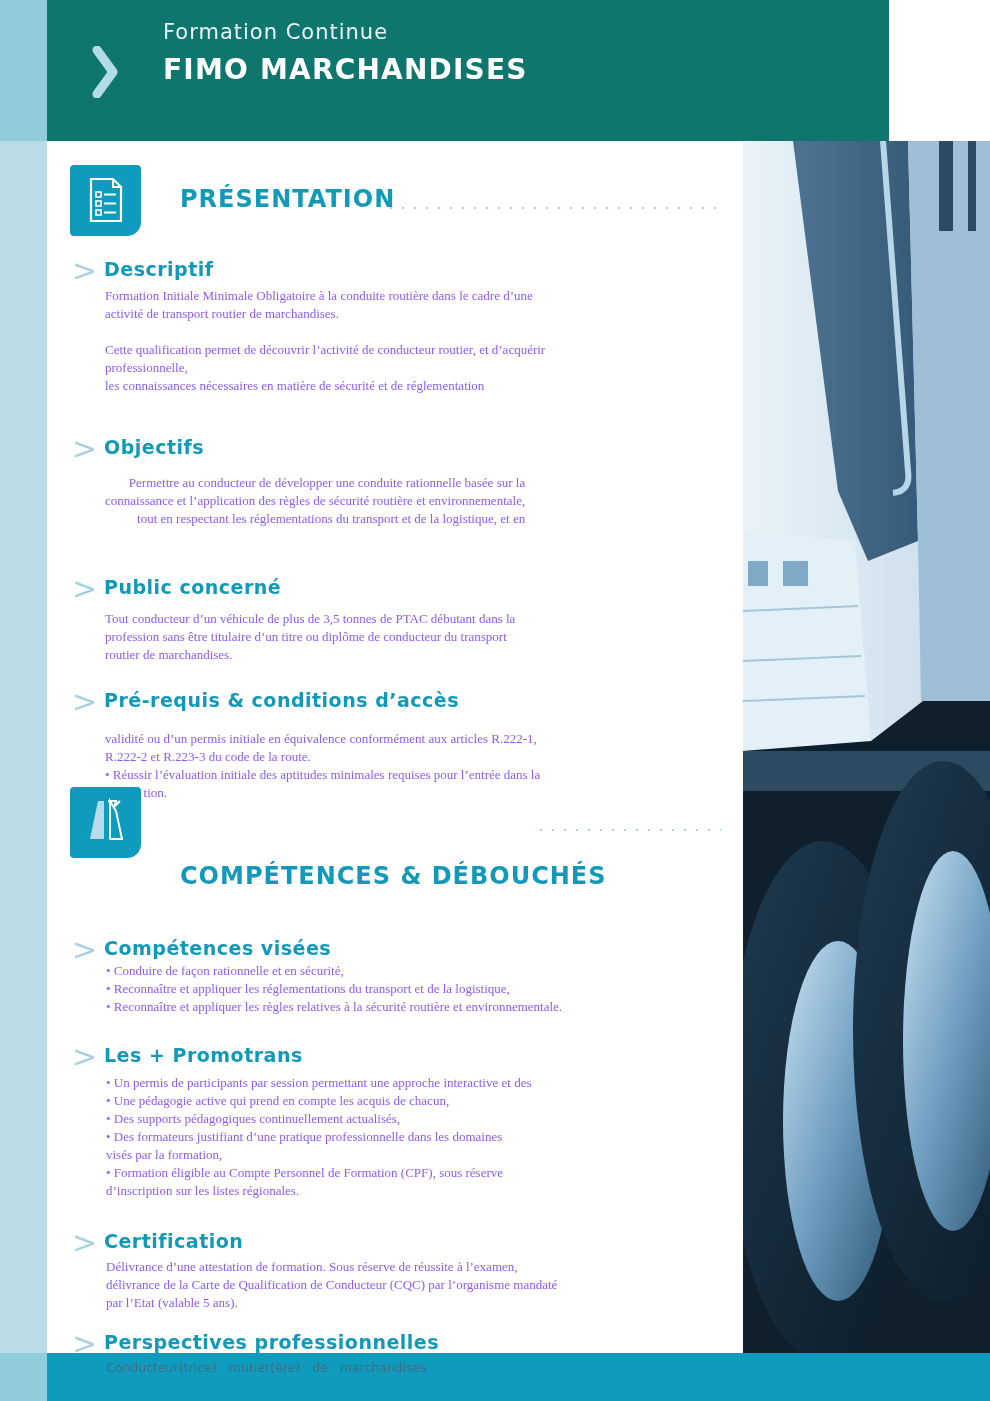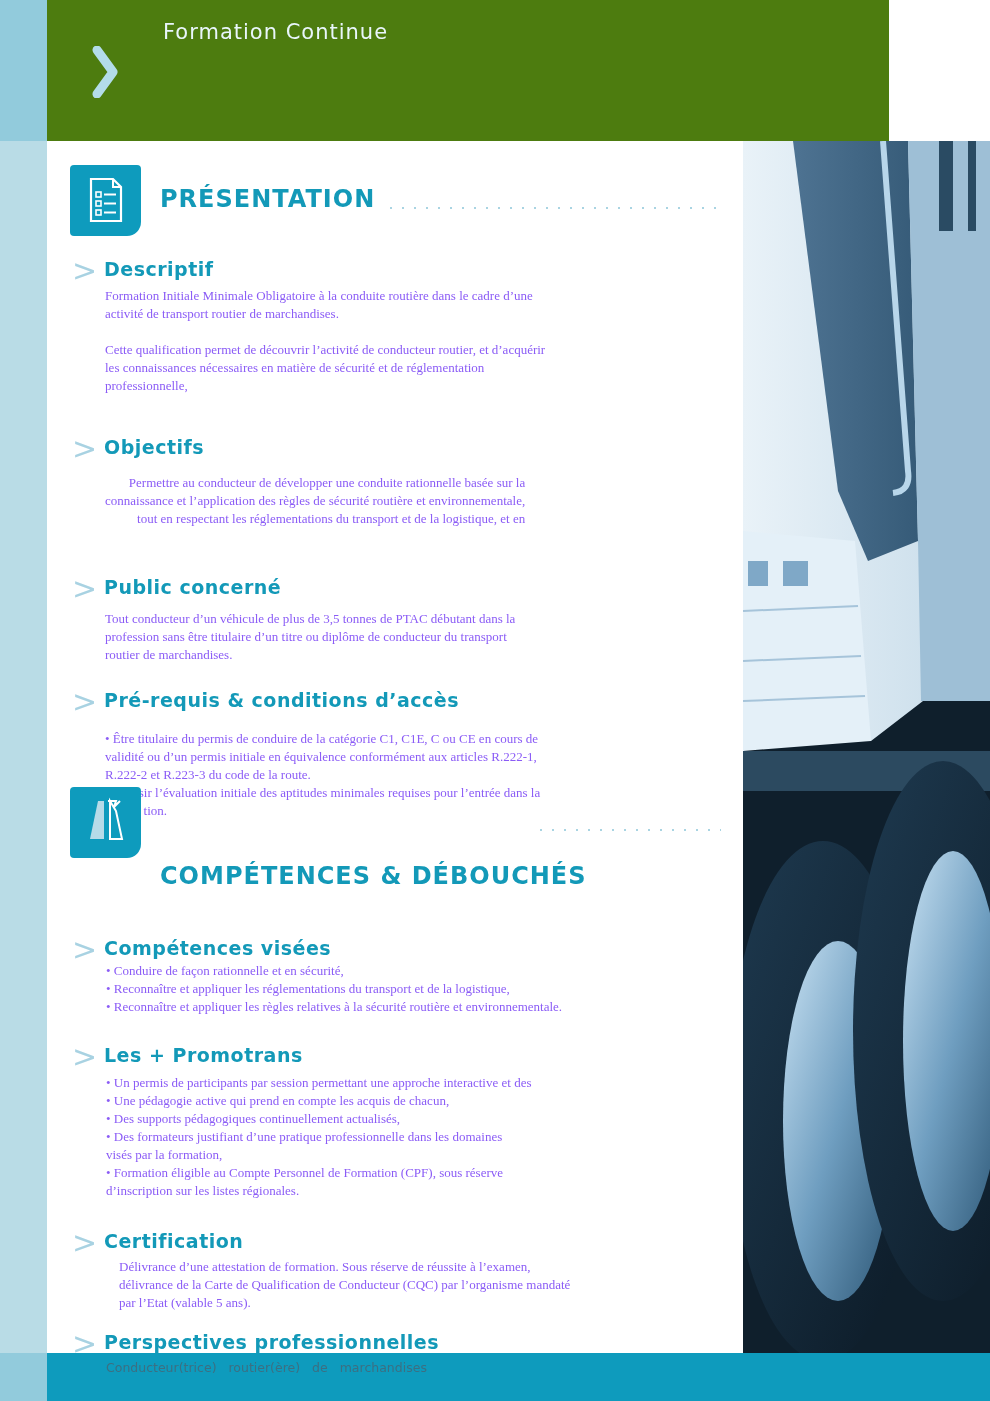--- a/index.html
+++ b/index.html
@@ -5,34 +5,34 @@
     * { box-sizing: border-box; margin: 0; padding: 0; }
     html, body { width: 990px; height: 1401px; overflow: hidden; background: #ffffff; }
     body { position: relative; font-family: "DejaVu Sans", sans-serif; color: #555; }
 
     
     .stripe-top { position: absolute; left: 0; top: 0; width: 47px; height: 141px; background: #92cbdc; }
     .stripe-mid { position: absolute; left: 0; top: 141px; width: 47px; height: 1212px; background: #b9dce6; }
     .stripe-bot { position: absolute; left: 0; top: 1353px; width: 47px; height: 48px; background: #92cbdc; }
 
     
-    .header { position: absolute; left: 47px; top: 0; width: 842px; height: 141px; background: #4d7c0f; }
+    .header { position: absolute; left: 47px; top: 0; width: 842px; height: 141px; background: #0f766e; }
     .header-chevron { position: absolute; left: 44px; top: 46px; width: 28px; height: 52px; }
     .header-sub { position: absolute; left: 116px; top: 20px; font-size: 21px; color: #e9f6fb; letter-spacing: 1px; font-family: "DejaVu Sans", sans-serif; }
     .header-title { position: absolute; left: 116px; top: 53px; font-size: 28px; font-weight: bold; color: #ffffff; letter-spacing: 1.2px; }
 
     
     .photo { position: absolute; left: 743px; top: 141px; width: 247px; height: 1212px; overflow: hidden; background: #d8e8f3; }
 
     
     .footer { position: absolute; left: 47px; top: 1353px; width: 943px; height: 48px; background: #0e9bbd; }
 
     
     .sec-icon { position: absolute; left: 70px; width: 71px; height: 71px; background: #0e9bbd; border-radius: 4px 4px 14px 4px; }
-    .sec-title { position: absolute; left: 160px; font-size: 24px; font-weight: bold; color: #1399b8; letter-spacing: 1px; }
+    .sec-title { position: absolute; left: 180px; font-size: 24px; font-weight: bold; color: #1399b8; letter-spacing: 1px; }
     .dots { position: absolute; height: 4px; background-image: radial-gradient(circle, #a9d4e2 1.2px, transparent 1.4px); background-size: 12px 4px; background-repeat: repeat-x; }
 
     .sub { position: absolute; left: 72px; }
     .sub .gt { position: absolute; left: 0; top: -5px; font-size: 30px; color: #a8d2e2; font-weight: normal; font-family: "DejaVu Sans", sans-serif; }
     .sub .h { position: absolute; left: 32px; top: 0; font-size: 19px; font-weight: bold; color: #1399b8; white-space: nowrap; letter-spacing: 0.5px; }
 
     .para { position: absolute; left: 105px; font-family: Liberation Serif, serif; font-size: 13px; line-height: 18px; color: #8b5cf6; white-space: nowrap; }
     .para div { height: 18px; }
     .footer-text { position: absolute; left: 106px; top: 1360px; font-size: 12.5px; color: #3c6f82; white-space: nowrap; word-spacing: 8px; }
   </style>
@@ -41,20 +41,21 @@
 
 <div class="stripe-top"></div>
 <div class="stripe-mid"></div>
 <div class="stripe-bot"></div>
 
 <div class="header">
   <svg class="header-chevron" viewBox="0 0 28 52">
     <path d="M6 4 L22 26 L6 48" stroke="#b3dce9" stroke-width="9" fill="none" stroke-linecap="round" stroke-linejoin="round"></path>
   </svg>
   <div class="header-sub">Formation Continue</div>
+  <div class="header-title">FIMO MARCHANDISES</div>
 </div>
 
 <div class="photo">
   <svg width="247" height="1212" viewBox="0 0 247 1212">
     <defs>
       <linearGradient id="bg1" x1="0" y1="0" x2="1" y2="0">
         <stop offset="0" stop-color="#e9f2f8"></stop>
         <stop offset="1" stop-color="#c6dbe9"></stop>
       </linearGradient>
       <linearGradient id="tyre" x1="0" y1="0" x2="1" y2="1">
@@ -115,22 +116,22 @@
 
 <div class="sub" style="top:258px;">
   <span class="gt">&gt;</span>
   <span class="h">Descriptif</span>
 </div>
 <div class="para" style="top:287px;">
   <div>Formation  Initiale  Minimale  Obligatoire  à  la  conduite  routière  dans  le  cadre  d’une</div>
   <div>activité  de transport routier de marchandises.</div>
   <div></div>
   <div>Cette  qualification  permet  de  découvrir  l’activité  de  conducteur  routier,  et  d’acquérir</div>
+  <div>professionnelle,</div>
   <div>les connaissances  nécessaires  en  matière  de  sécurité  et  de  réglementation</div>
-  <div>professionnelle,</div>
 </div>
 
 <div class="sub" style="top:436px;">
   <span class="gt">&gt;</span>
   <span class="h">Objectifs</span>
 </div>
 <div class="para" style="top:474px;text-align:right;">
   <div>Permettre  au  conducteur  de  développer  une  conduite  rationnelle  basée  sur  la</div>
   <div>connaissance et  l’application  des  règles  de  sécurité  routière  et  environnementale,</div>
   <div>tout  en  respectant  les réglementations  du  transport  et  de  la  logistique,  et  en</div>
@@ -144,21 +145,20 @@
   <div>Tout  conducteur  d’un  véhicule  de  plus  de  3,5  tonnes  de  PTAC  débutant  dans  la</div>
   <div>profession sans  être  titulaire  d’un  titre  ou  diplôme  de  conducteur  du  transport</div>
   <div>routier  de  marchandises.</div>
 </div>
 
 <div class="sub" style="top:689px;">
   <span class="gt">&gt;</span>
   <span class="h">Pré-requis &amp; conditions d’accès</span>
 </div>
 <div class="para" style="top:730px;">
-  <div>• Être  titulaire  du  permis  de  conduire  de  la  catégorie  C1,  C1E,  C  ou  CE  en  cours  de</div>
   <div>validité  ou d’un  permis  initiale  en  équivalence  conformément  aux  articles  R.222-1,</div>
   <div>R.222-2  et  R.223-3 du code de la route.</div>
   <div>• Réussir  l’évaluation  initiale  des  aptitudes  minimales  requises  pour  l’entrée  dans  la</div>
   <div>forma-   tion.</div>
 </div>
 
 <div class="sec-icon" style="top:787px;">
   <svg width="71" height="71" viewBox="0 0 71 71">
     <polygon points="20,52 28,14 34,14 34,52" fill="#b7dbe8"></polygon>
     <path d="M38 14 H46 L44 20 L50 14 M40 14 L46 24 L52 52 H40 Z" fill="none" stroke="#ffffff" stroke-width="2"></path>
@@ -188,21 +188,21 @@
   <div>• Des  formateurs  justifiant  d’une  pratique  professionnelle  dans  les  domaines</div>
   <div>visés  par  la formation,</div>
   <div>• Formation   éligible   au   Compte   Personnel   de   Formation   (CPF),   sous   réserve</div>
   <div>d’inscription  sur les listes régionales.</div>
 </div>
 
 <div class="sub" style="top:1230px;">
   <span class="gt">&gt;</span>
   <span class="h">Certification</span>
 </div>
-<div class="para" style="top:1258px; left:106px;margin-left:13px;">
+<div class="para" style="top:1258px; left:106px;">
   <div>Délivrance  d’une  attestation  de  formation.  Sous  réserve  de  réussite  à  l’examen,</div>
   <div>délivrance de  la  Carte  de  Qualification  de  Conducteur  (CQC)  par  l’organisme  mandaté</div>
   <div>par  l’Etat  (valable 5 ans).</div>
 </div>
 
 <div class="sub" style="top:1331px;">
   <span class="gt">&gt;</span>
   <span class="h">Perspectives  professionnelles</span>
 </div>
 <div class="footer-text">Conducteur(trice) routier(ère) de marchandises</div>

